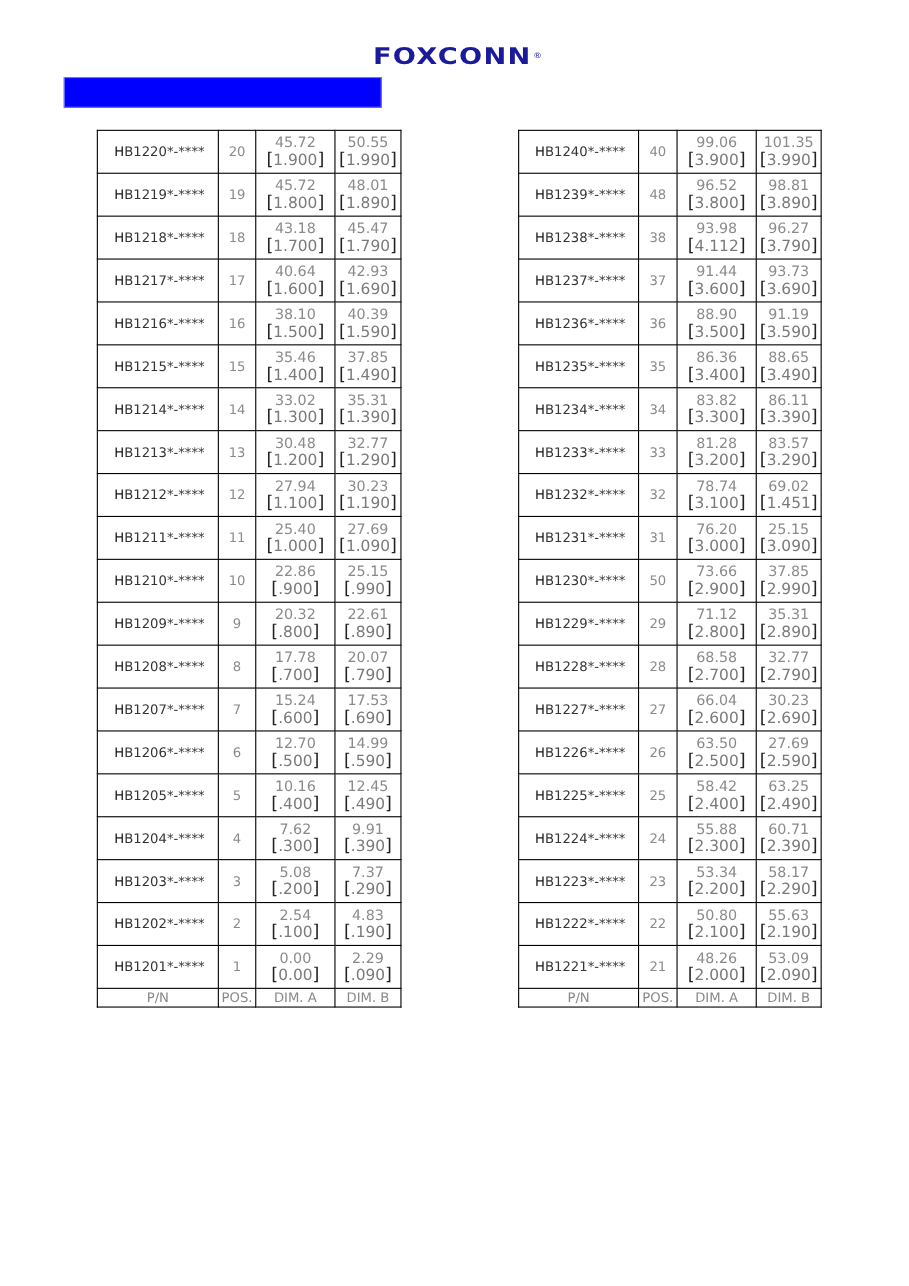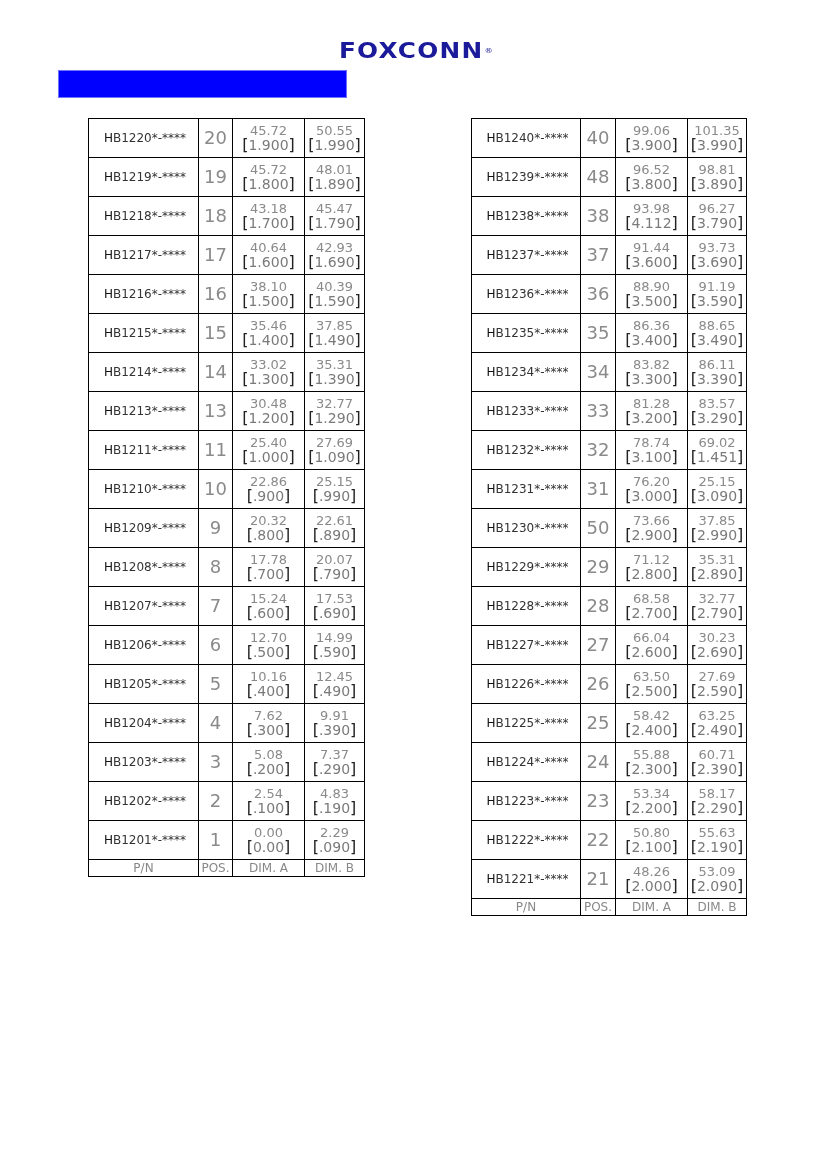--- a/index.html
+++ b/index.html
@@ -11,21 +11,21 @@
           line-height: 22px; }
   .logo .reg { font-size: 7px; vertical-align: top; color: #1a1a9a; margin-left: 1px; font-weight: normal; }
   .blue-bar { position: absolute; left: 58px; top: 70px; width: 289px; height: 28px;
               background: #0000ff; border: 1px solid #7070ff; box-sizing: border-box; }
   table.dims { position: absolute; border-collapse: collapse; table-layout: fixed; }
   table.dims td { border: 1px solid #000; padding: 0; text-align: center; vertical-align: middle;
                   color: #8a8a8a; font-size: 13px; line-height: 14px; overflow: hidden; white-space: nowrap; }
   table.dims td.pn { color: #333; font-size: 12px; text-align: center; padding-left: 3px; }
   table.dims td.pn .h { color: #111; }
   table.dims td.pn .b { color: #333; }
-  table.dims td.pos { font-size: 18px; margin-left: 39px; }
+  table.dims td.pos { font-size: 12px; margin-left: 39px; }
   table.dims td.dim { line-height: 14px; }
   table.dims td.dim .mm { display: block; }
   table.dims td.dim .inch { display: block; font-size: 14px; color: #7a7a7a; }
   table.dims td.dim .inch .br { color: #222; font-size: 16px; }
   table.dims tr.row td { height: 38px; }
   table.dims tr.hdr td { height: 16px; font-size: 12px; color: #888; line-height: 14px; }
   #left-table { left: 88px; top: 118px; }
   #right-table { left: 471px; top: 118px; }
 </style>
 </head>
@@ -133,20 +133,32 @@
         <td class="dim">
           <span class="mm">30.48</span>
           <span class="inch"><span class="br">[</span><span>1.200</span><span class="br">]</span></span>
         </td>
         <td class="dim">
           <span class="mm">32.77</span>
           <span class="inch"><span class="br">[</span><span>1.290</span><span class="br">]</span></span>
         </td>
       </tr>
       <tr class="row">
+        <td class="pn"><span class="h">H</span><span class="b">B1212*-****</span></td>
+        <td class="pos">12</td>
+        <td class="dim">
+          <span class="mm">27.94</span>
+          <span class="inch"><span class="br">[</span><span>1.100</span><span class="br">]</span></span>
+        </td>
+        <td class="dim">
+          <span class="mm">30.23</span>
+          <span class="inch"><span class="br">[</span><span>1.190</span><span class="br">]</span></span>
+        </td>
+      </tr>
+      <tr class="row">
         <td class="pn"><span class="h">H</span><span class="b">B1211*-****</span></td>
         <td class="pos">11</td>
         <td class="dim">
           <span class="mm">25.40</span>
           <span class="inch"><span class="br">[</span><span>1.000</span><span class="br">]</span></span>
         </td>
         <td class="dim">
           <span class="mm">27.69</span>
           <span class="inch"><span class="br">[</span><span>1.090</span><span class="br">]</span></span>
         </td>

